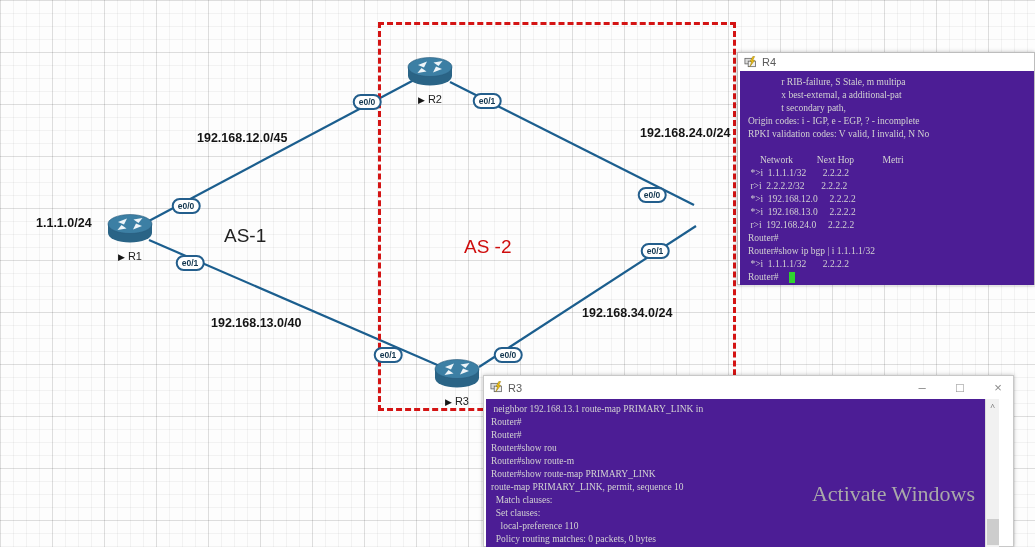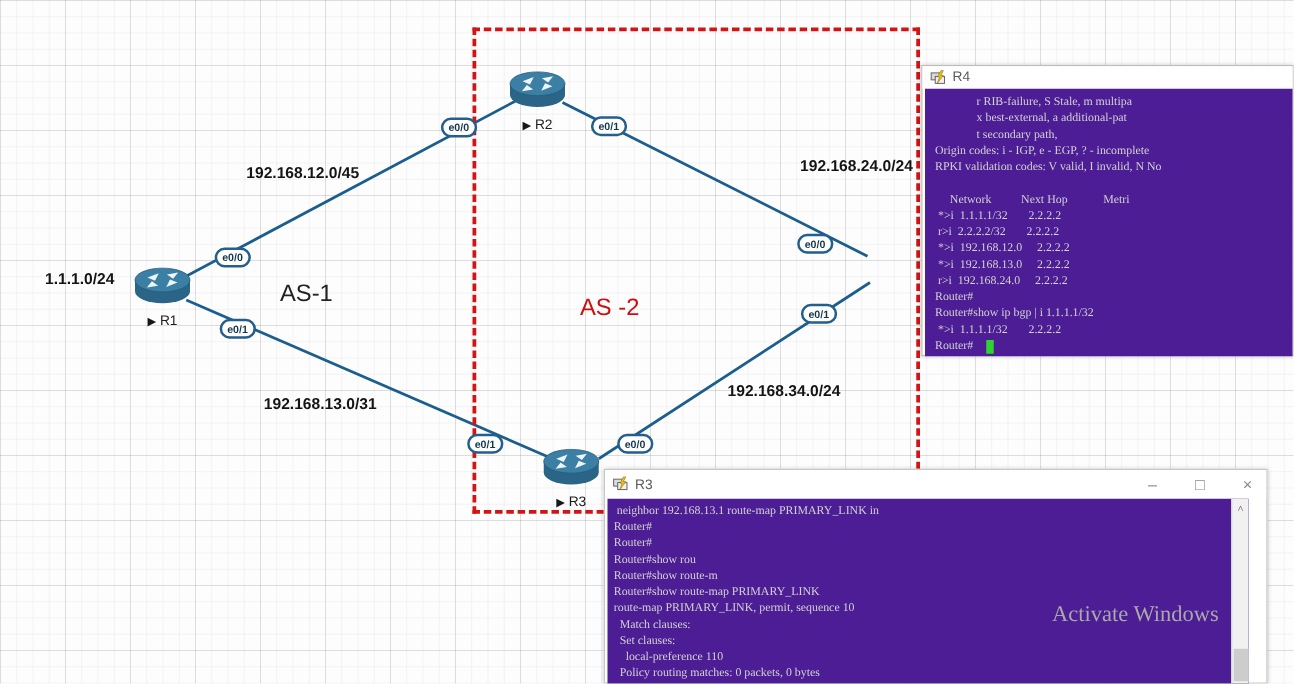--- a/index.html
+++ b/index.html
@@ -64,21 +64,21 @@
   }
   .win-r3 .console pre { padding:4px 0 0 5px; }
   .cursor-solid { position:absolute; width:6px; height:11px; background:#2fd32f; }
   .scrollbar {
     position:absolute; right:0; top:0; width:14px; height:100%;
     background:#f1f1f1; border-left:1px solid #dcdcdc; z-index:2;
   }
   .scroll-up { width:100%; height:16px; color:#707070; font-size:9px; text-align:center; line-height:16px; font-weight:bold; }
   .scroll-thumb { position:absolute; left:1px; width:12px; height:26px; bottom:2px; background:#cdcdcd; }
   .watermark { position:absolute; right:24px; top:82px; text-align:left; z-index:1; }
-  .watermark .wm-title { color:#a9a9a9; font-size:18px; }
+  .watermark .wm-title { color:#a9a9a9; font-size:22px; }
   .watermark .wm-sub { color:#989898; font-size:11.5px; margin-top:3px; white-space:nowrap; }
 </style>
 </head>
 <body>
 
 <div class="stage">
 
   <svg class="links-svg" width="1035" height="547">
     <g stroke="#1b5e8e" stroke-width="2.2" fill="none">
       <line x1="147" y1="222" x2="414" y2="80"></line>
@@ -137,21 +137,21 @@
   <span class="pill" style="left:190px; top:263px;">e0/1</span>
   <span class="pill" style="left:367px; top:102px;">e0/0</span>
   <span class="pill" style="left:487px; top:101px;">e0/1</span>
   <span class="pill" style="left:388px; top:355px;">e0/1</span>
   <span class="pill" style="left:508px; top:355px;">e0/0</span>
   <span class="pill" style="left:652px; top:195px;">e0/0</span>
   <span class="pill" style="left:655px; top:251px;">e0/1</span>
 
   <span class="netlabel" style="left:36px; top:216px;">1.1.1.0/24</span>
   <span class="netlabel" style="left:197px; top:131px;">192.168.12.0/45</span>
-  <span class="netlabel" style="left:211px; top:316px;">192.168.13.0/31</span>
+  <span class="netlabel" style="left:211px; top:316px;">192.168.13.0/40</span>
   <span class="netlabel" style="left:599px; top:126px;margin-left:41px;">192.168.24.0/24</span>
   <span class="netlabel" style="left:582px; top:306px;">192.168.34.0/24</span>
   <span class="aslabel as1" style="left:224px; top:225px;">AS-1</span>
   <span class="aslabel as2" style="left:464px; top:221px;margin-top:15px;">AS -2</span>
 
   <div class="window win-r4">
     <div class="titlebar">
       <span class="ticon">
         <svg width="13" height="13" viewBox="0 0 14 14">
           <rect x="1" y="2.5" width="8" height="6" fill="#dcdcdc" stroke="#5a5a5a" stroke-width="0.8"></rect>

